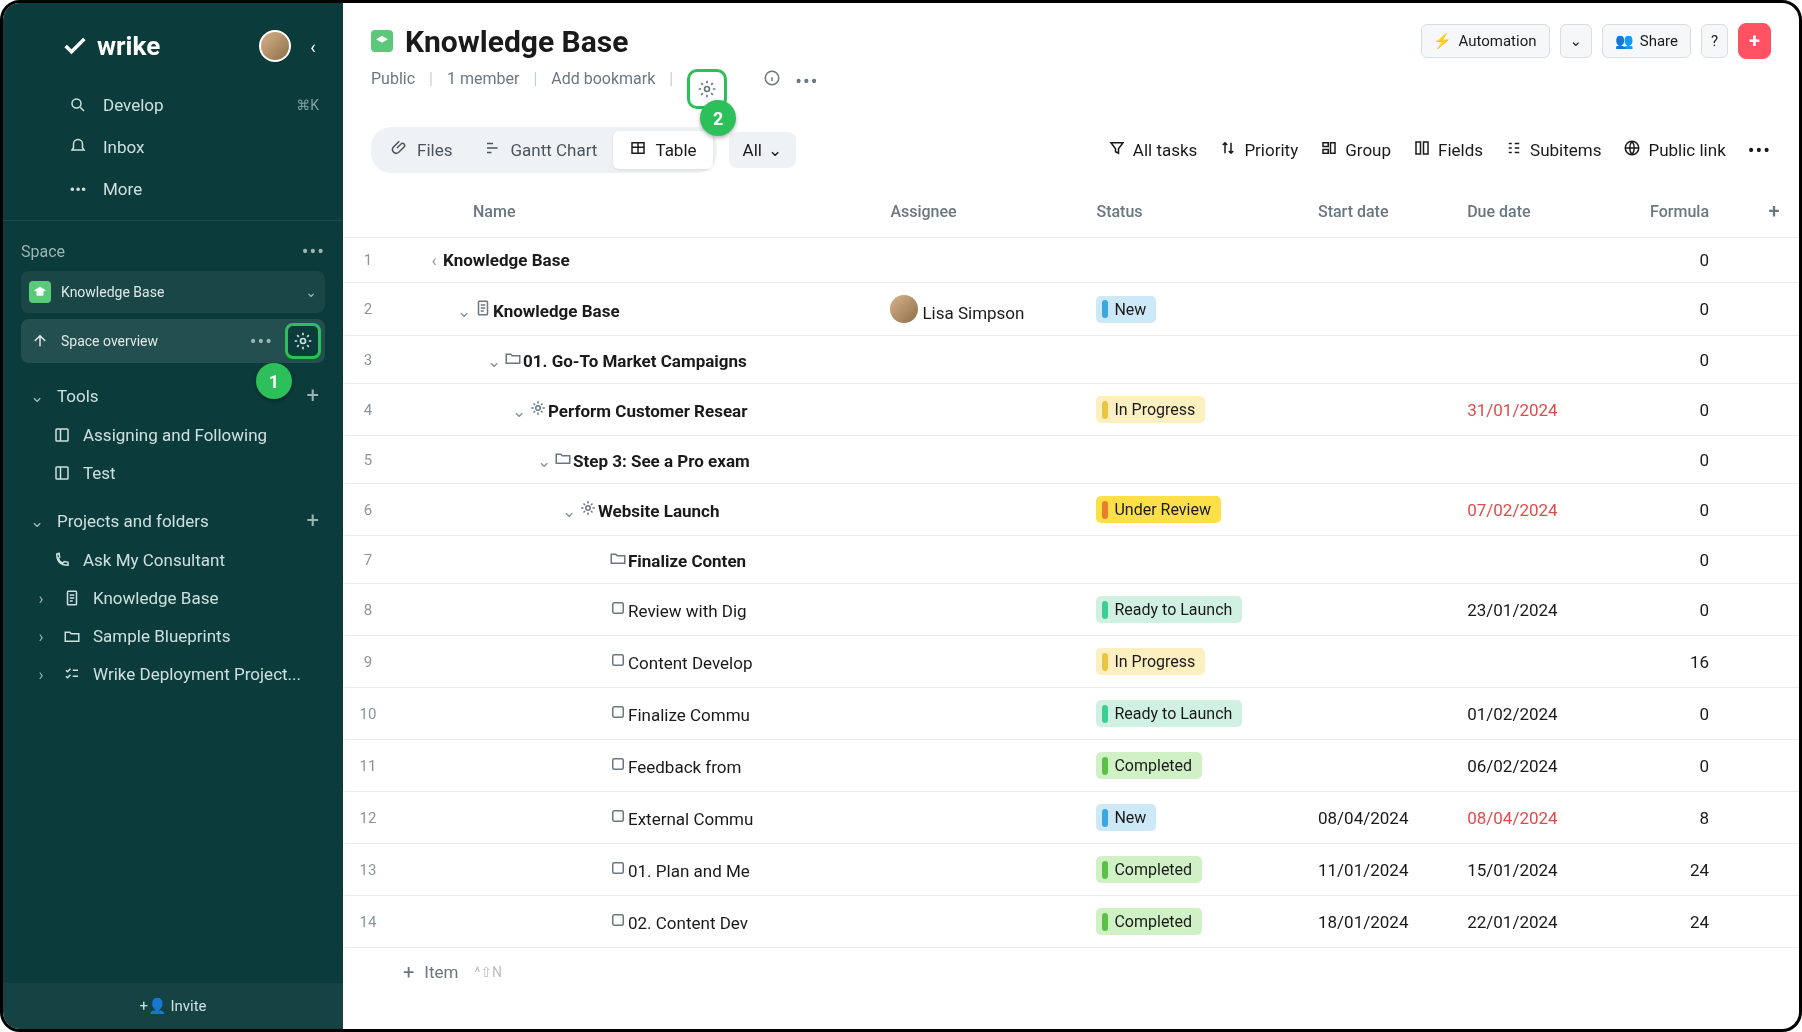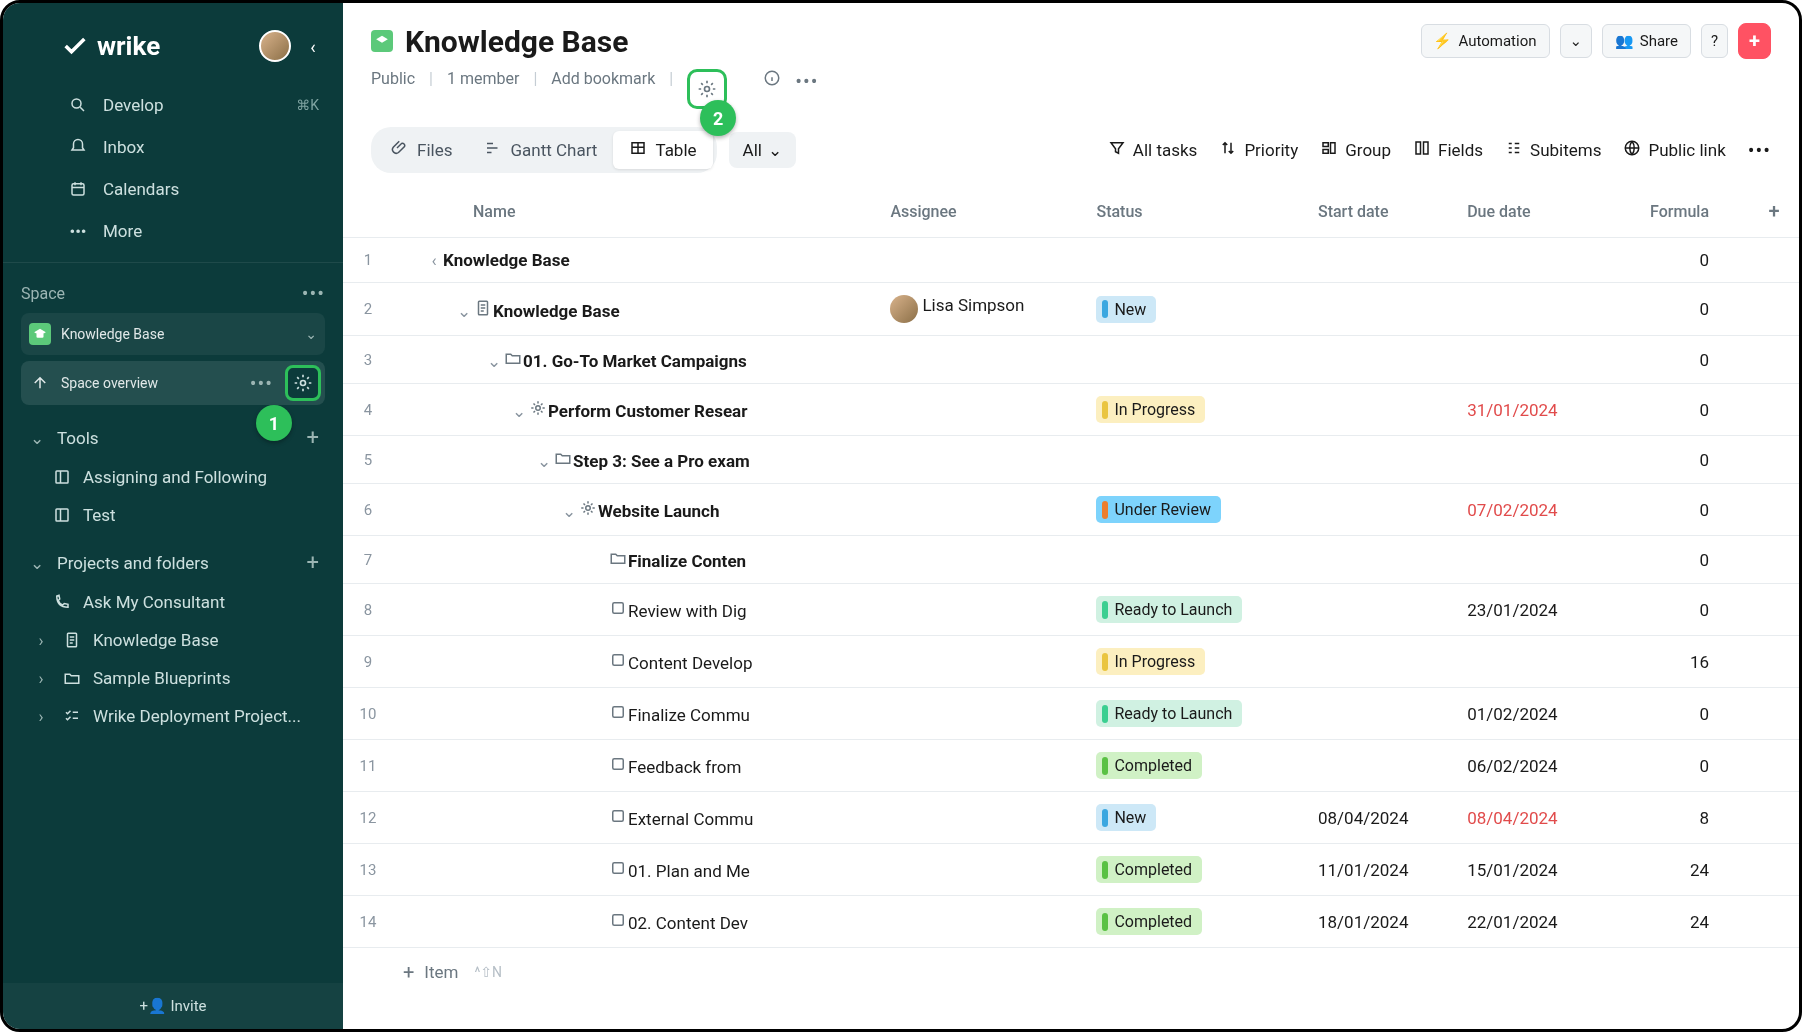--- a/index.html
+++ b/index.html
@@ -63,27 +63,27 @@
 .indent-1 { padding-left: 50px; }
 .indent-2 { padding-left: 80px; }
 .indent-3 { padding-left: 105px; }
 .indent-4 { padding-left: 130px; }
 .indent-5 { padding-left: 155px; }
 .indent-6 { padding-left: 185px; }
 .expand { width: 18px; color: #8a95a0; cursor: pointer; display: inline-block; text-align: center; }
 .row-icon { width: 20px; height: 20px; display: inline-flex; align-items: center; justify-content: center; color: #6b7780; }
 .row-name { font-size: 17px; white-space: nowrap; overflow: hidden; text-overflow: ellipsis; max-width: 240px; }
 .bold { font-weight: 700; }
-.assignee-cell { display: flex; align-items: flex-start; gap: 4px; }
+.assignee-cell { display: flex; align-items: flex-end; gap: 4px; }
 .av-sm { width: 28px; height: 28px; border-radius: 50%; background: linear-gradient(135deg,#d9b38c,#8b6f47); }
 .status-pill { display: inline-flex; align-items: center; gap: 6px; padding: 4px 10px 4px 6px; border-radius: 5px; font-size: 16px; }
 .status-dot { width: 6px; height: 18px; border-radius: 3px; }
 .s-new { background: #cde8f7; } .s-new .status-dot { background: #3ba7e0; }
 .s-progress { background: #fcefc0; } .s-progress .status-dot { background: #eac53f; }
-.s-review { background: #7dd3fc; justify-content: center; } .s-review .status-dot { background: #ec7d2c; }
+.s-review { background: #fde047; justify-content: center; } .s-review .status-dot { background: #ec7d2c; }
 .s-ready { background: #d0f1e2; } .s-ready .status-dot { background: #3bcf91; }
 .s-complete { background: #d0f1c5; } .s-complete .status-dot { background: #5ac144; }
 .due-red { color: #e14b4b; }
 .add-row { display: flex; align-items: center; gap: 10px; padding: 12px 12px 12px 60px; color: #6b7780; font-size: 17px; }
 .kbd-hint { color: #b5bec6; font-size: 14px; margin-left: 6px; }
 .ic { width: 18px; height: 18px; }
 </style>
 </head>
 <body>
 
@@ -112,29 +112,20 @@
         <span>Develop</span>
         <span class="shortcut">⌘K</span>
       </div>
       <div class="nav-item">
         <span class="nav-icon">
             <svg class="ic" viewBox="0 0 24 24" fill="none" stroke="currentColor" stroke-width="2">
               <path d="M6 8 a6 6 0 0 1 12 0 v5 l2 3 H4 l2-3 Z"></path>
             </svg>
           </span>
         <span>Inbox</span>
-      </div>
-      <div class="nav-item">
-        <span class="nav-icon">
-            <svg class="ic" viewBox="0 0 24 24" fill="none" stroke="currentColor" stroke-width="2">
-              <rect x="4" y="5" width="16" height="15" rx="2"></rect>
-              <path d="M4 10 H20 M8 3 v4 M16 3 v4"></path>
-            </svg>
-          </span>
-        <span>Calendars</span>
       </div>
       <div class="nav-item">
         <span class="nav-icon">•••</span>
         <span>More</span>
       </div>
     </div>
 
     <div class="sb-section">
       <div class="section-hdr">
         <span>Space</span>

